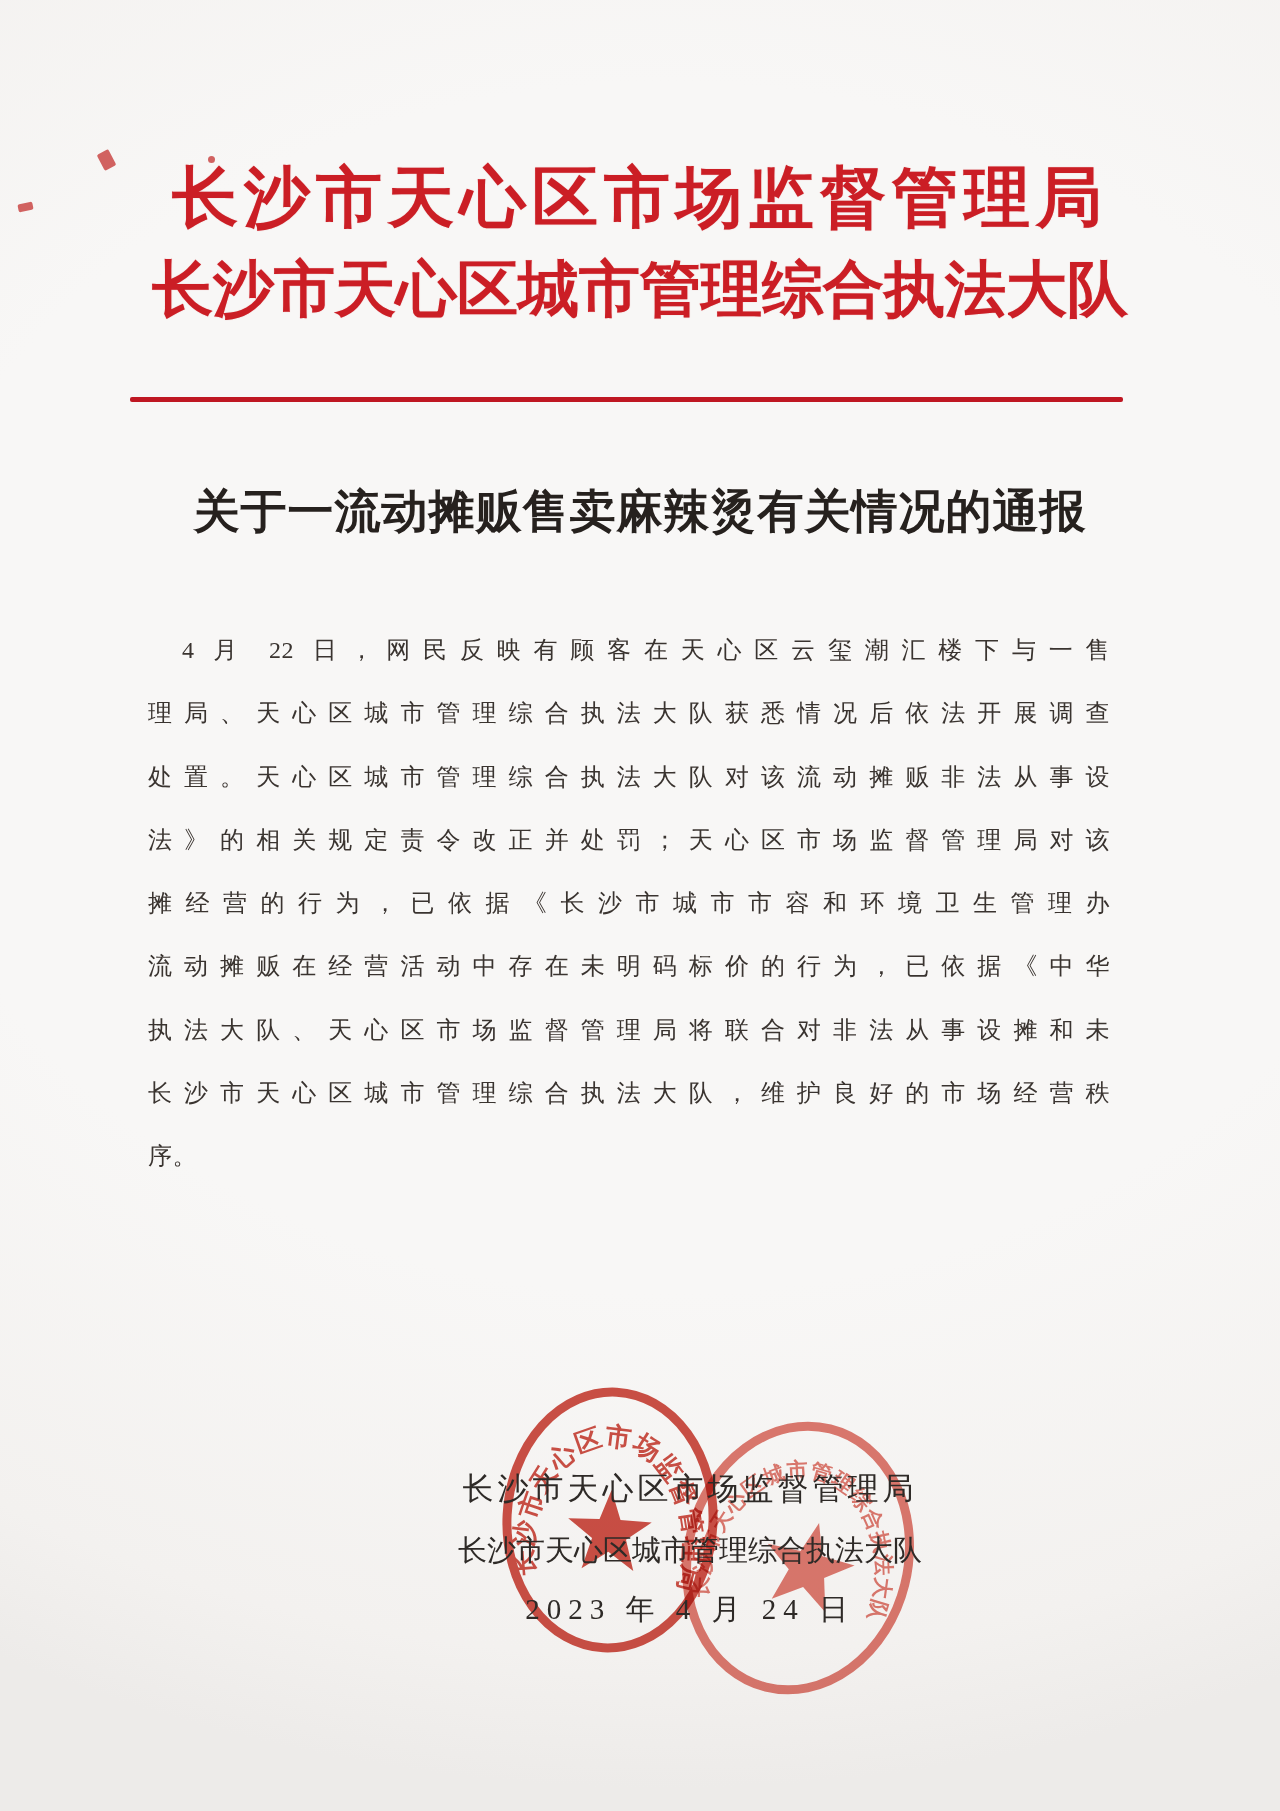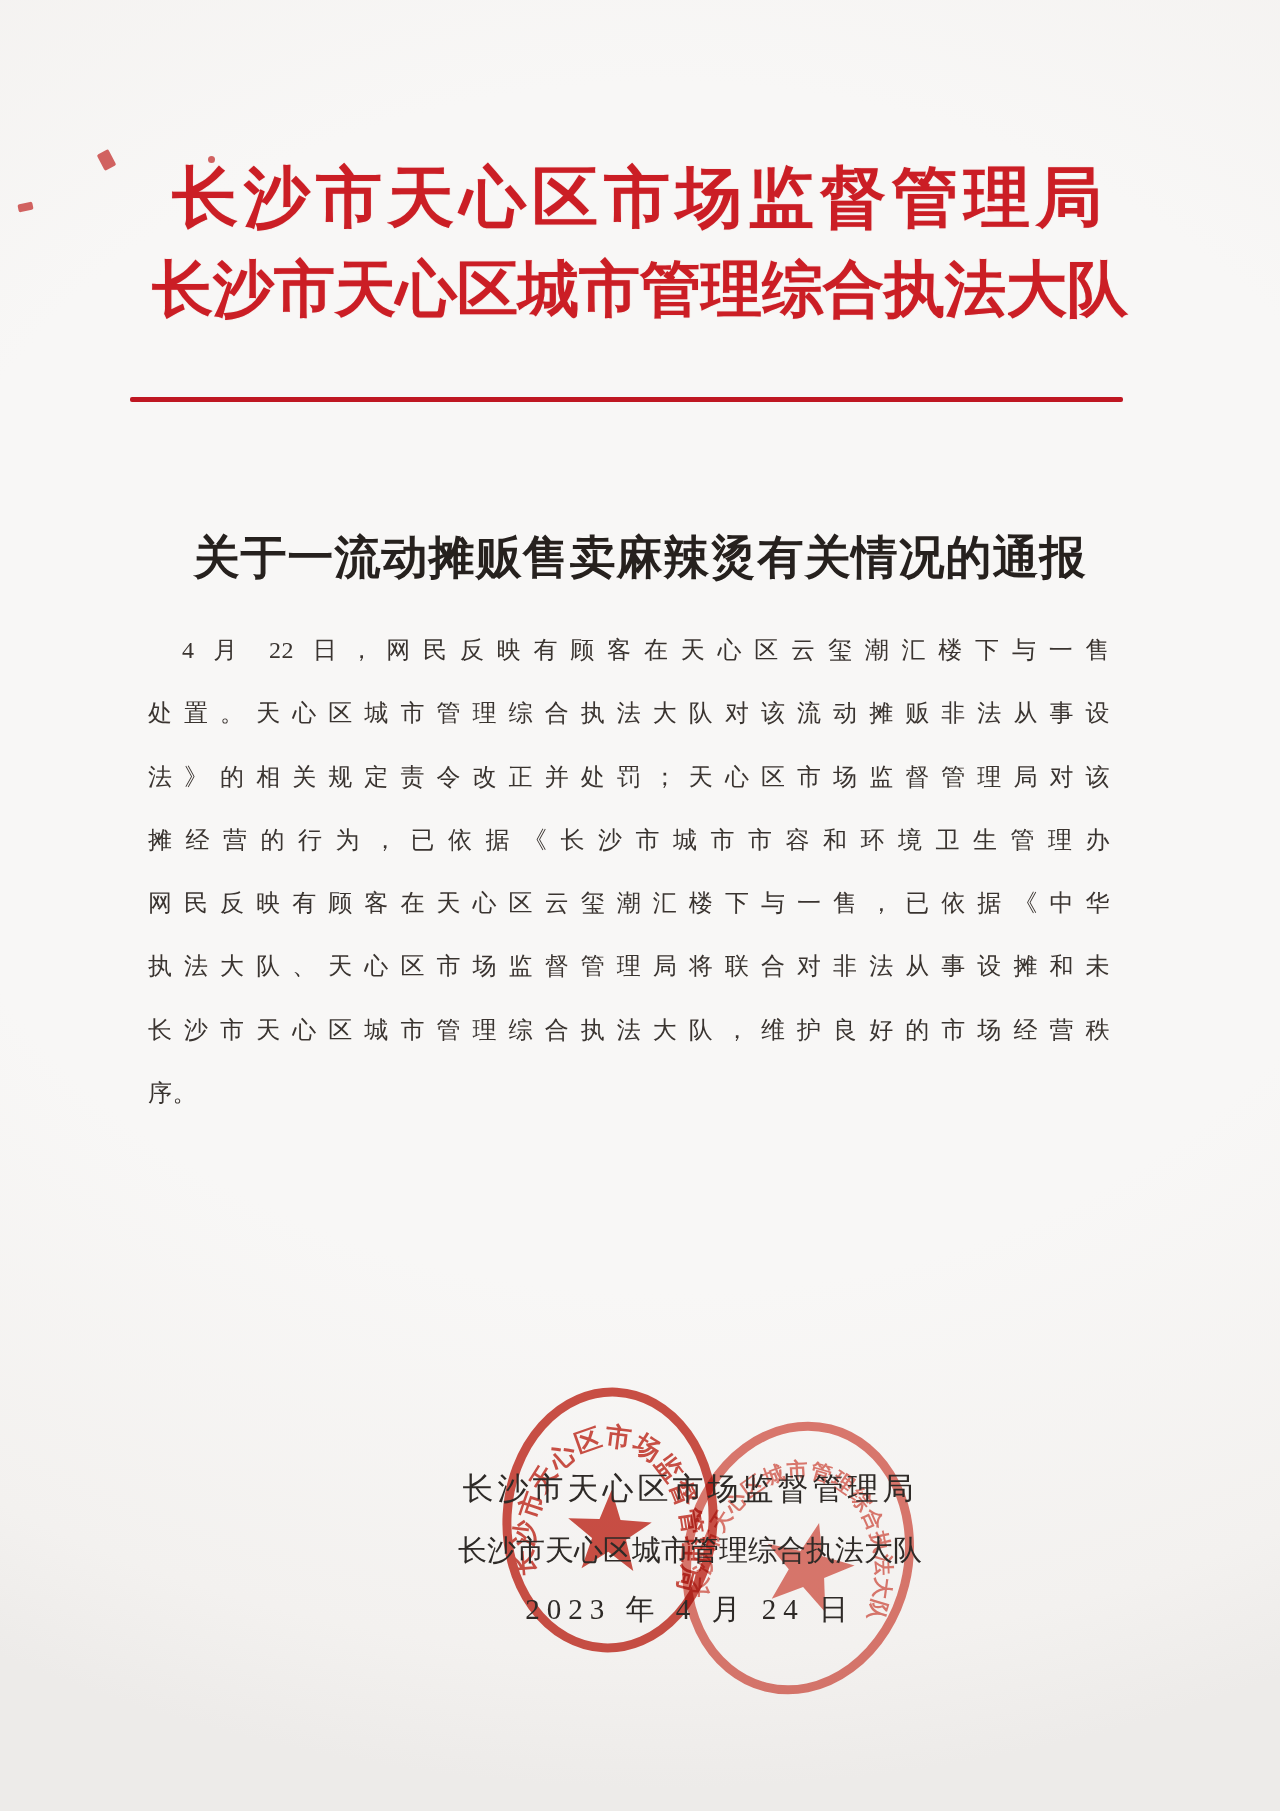--- a/index.html
+++ b/index.html
@@ -27,21 +27,20 @@
   }
   .red-rule{
     position:absolute;top:397px;left:130px;width:993px;height:5px;
     background:#bf1722;border-radius:2px;
   }
   
   .doc-title{
     position:absolute;top:481px;left:0;width:1280px;text-align:center;
     font-size:46px;font-weight:bold;color:#26211e;letter-spacing:1px;
     white-space:nowrap;
-    margin-top:46px;
   }
   
   .body-block{
     position:absolute;top:619px;left:148px;width:962px;
     color:#3a3430;
   }
   .body-line{
     font-size:24px;line-height:63.3px;height:63.3px;
     text-align:justify;text-align-last:justify;
     white-space:nowrap;
@@ -81,24 +80,25 @@
     <div class="lh-line1">长沙市天心区市场监督管理局</div>
     <div class="lh-line2">长沙市天心区城市管理综合执法大队</div>
   </div>
 
   <div class="red-rule"></div>
 
   <div class="doc-title">关于一流动摊贩售卖麻辣烫有关情况的通报</div>
 
   <div class="body-block">
     <div class="body-line first">4 月 22 日，网民反映有顾客在天心区云玺潮汇楼下与一售</div>
+    <div class="body-line">理局、天心区城市管理综合执法大队获悉情况后依法开展调查</div>
     <div class="body-line">处置。天心区城市管理综合执法大队对该流动摊贩非法从事设</div>
     <div class="body-line">法》的相关规定责令改正并处罚；天心区市场监督管理局对该</div>
     <div class="body-line">摊经营的行为，已依据《长沙市城市市容和环境卫生管理办</div>
-    <div class="body-line">网民反映有顾客在天心区云玺潮汇楼下与一售，已依据《中华</div>
+    <div class="body-line">流动摊贩在经营活动中存在未明码标价的行为，已依据《中华</div>
     <div class="body-line">执法大队、天心区市场监督管理局将联合对非法从事设摊和未</div>
     <div class="body-line">长沙市天心区城市管理综合执法大队，维护良好的市场经营秩</div>
     <div class="body-line last">序。</div>
   </div>
 
   <div class="sig-block">
     <div class="sig-org1">长沙市天心区市场监督管理局</div>
     <div class="sig-org2">长沙市天心区城市管理综合执法大队</div>
     <div class="sig-date">2023 年 4 月 24 日</div>
   </div>

